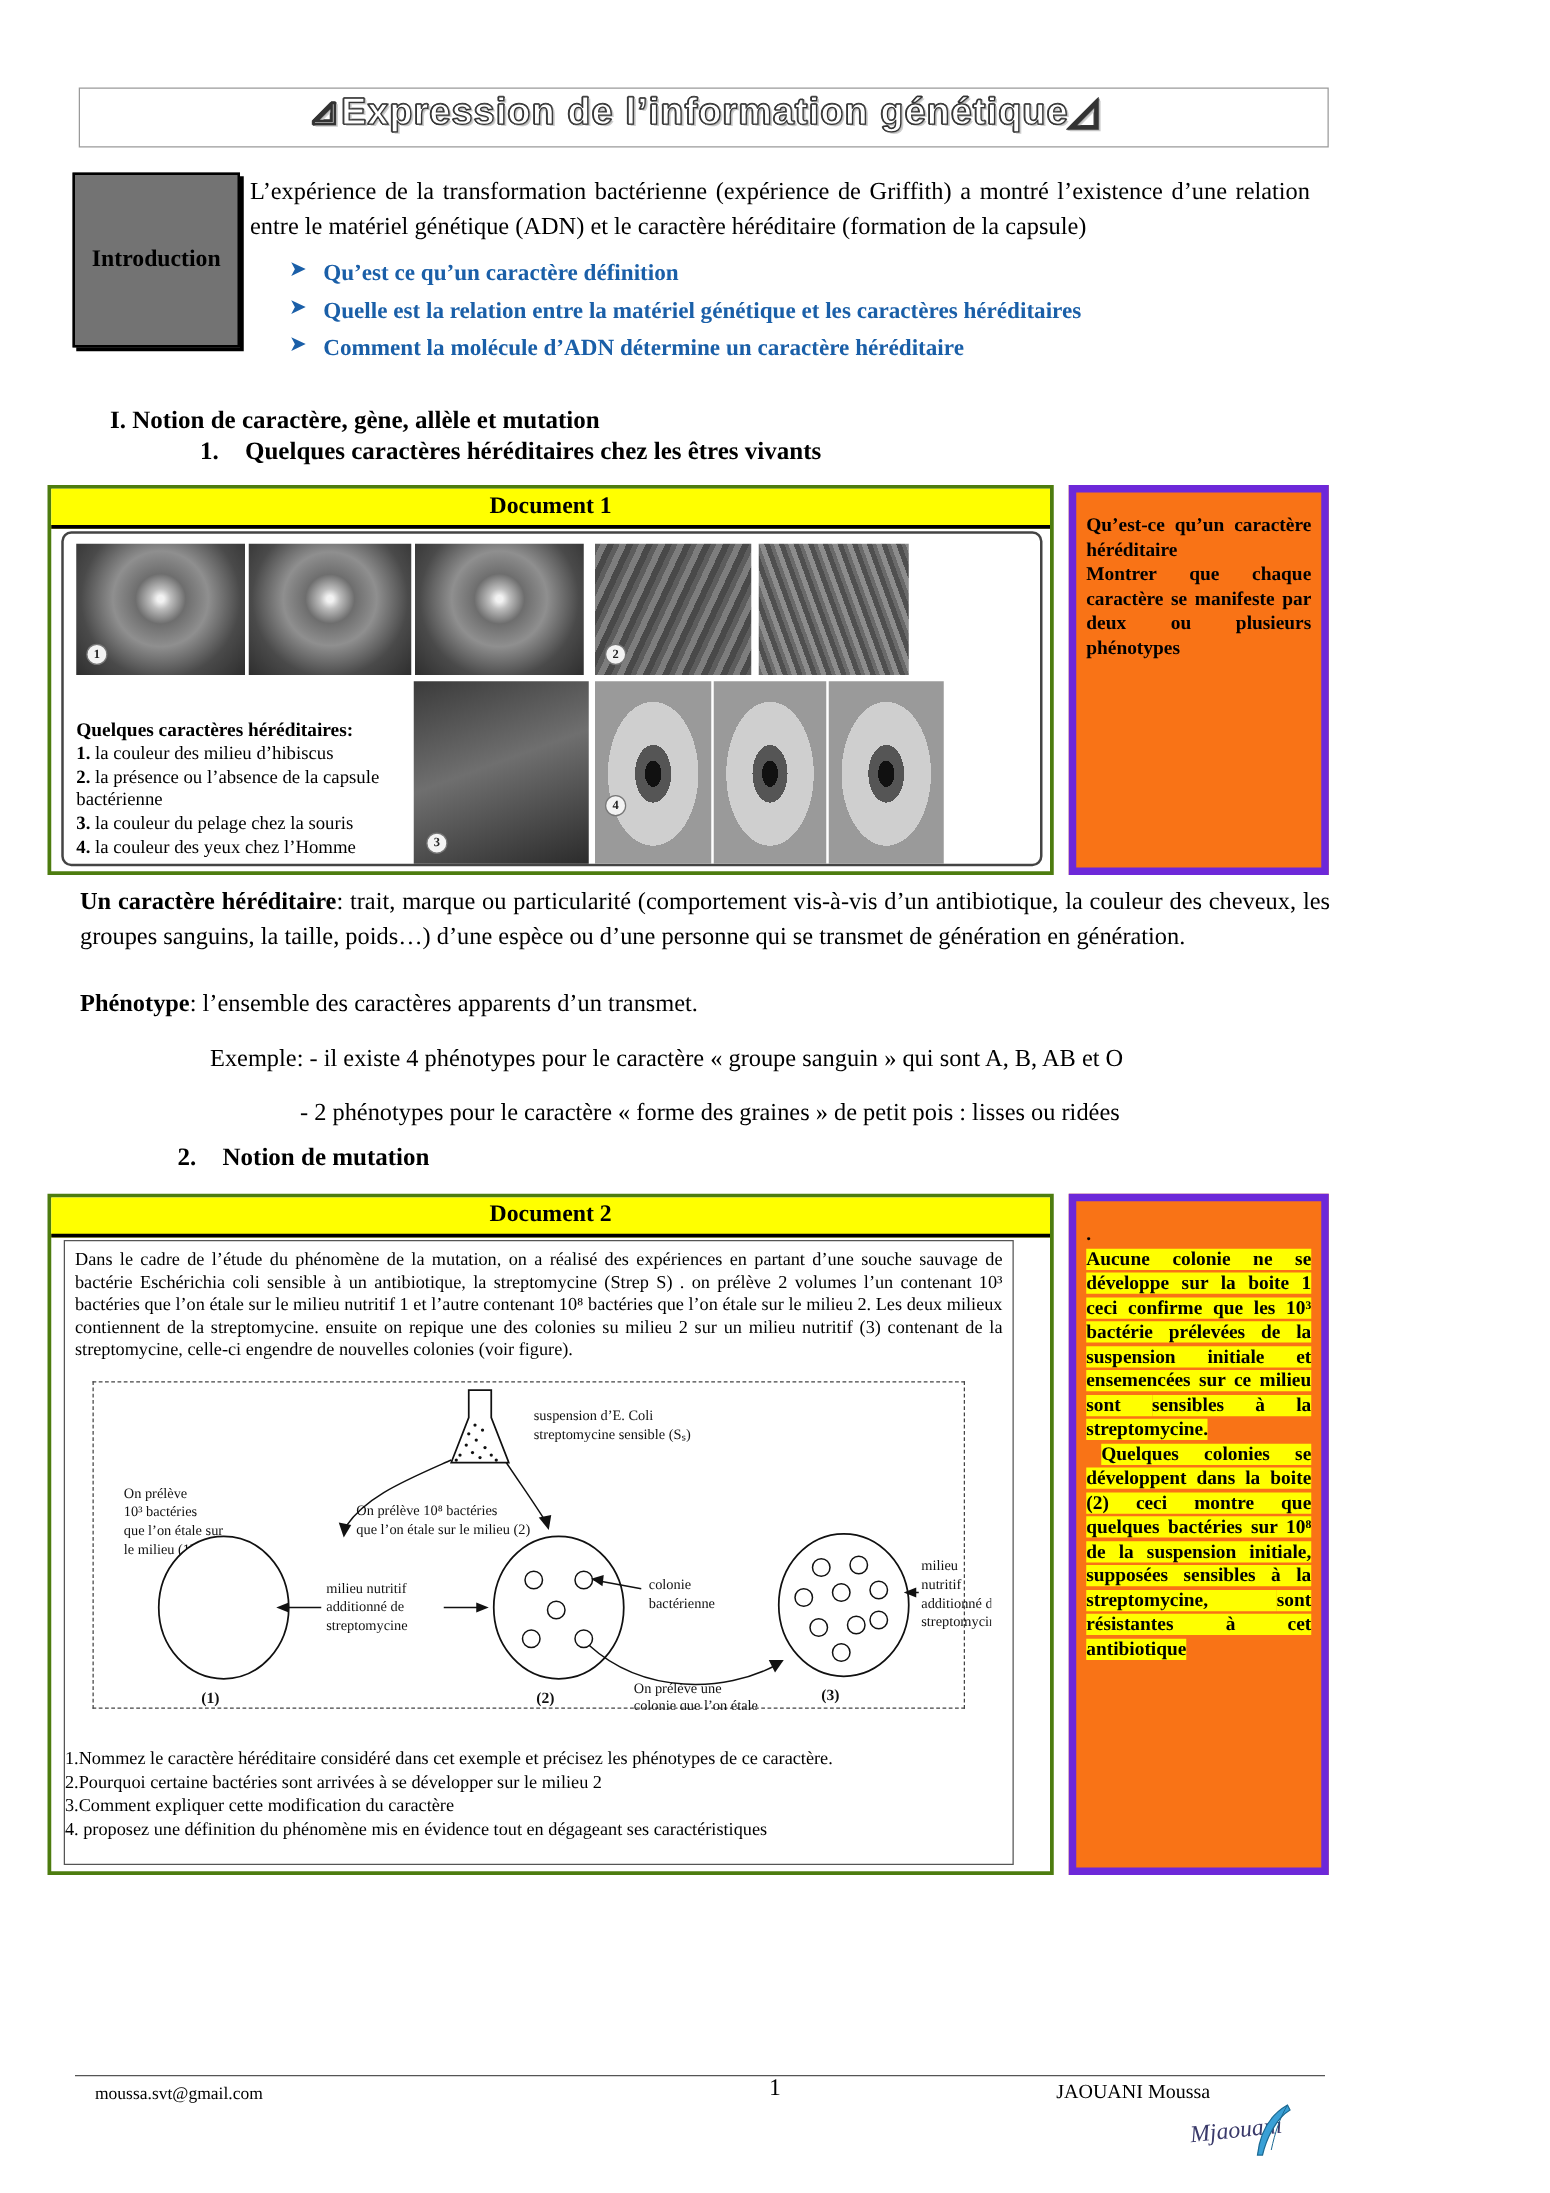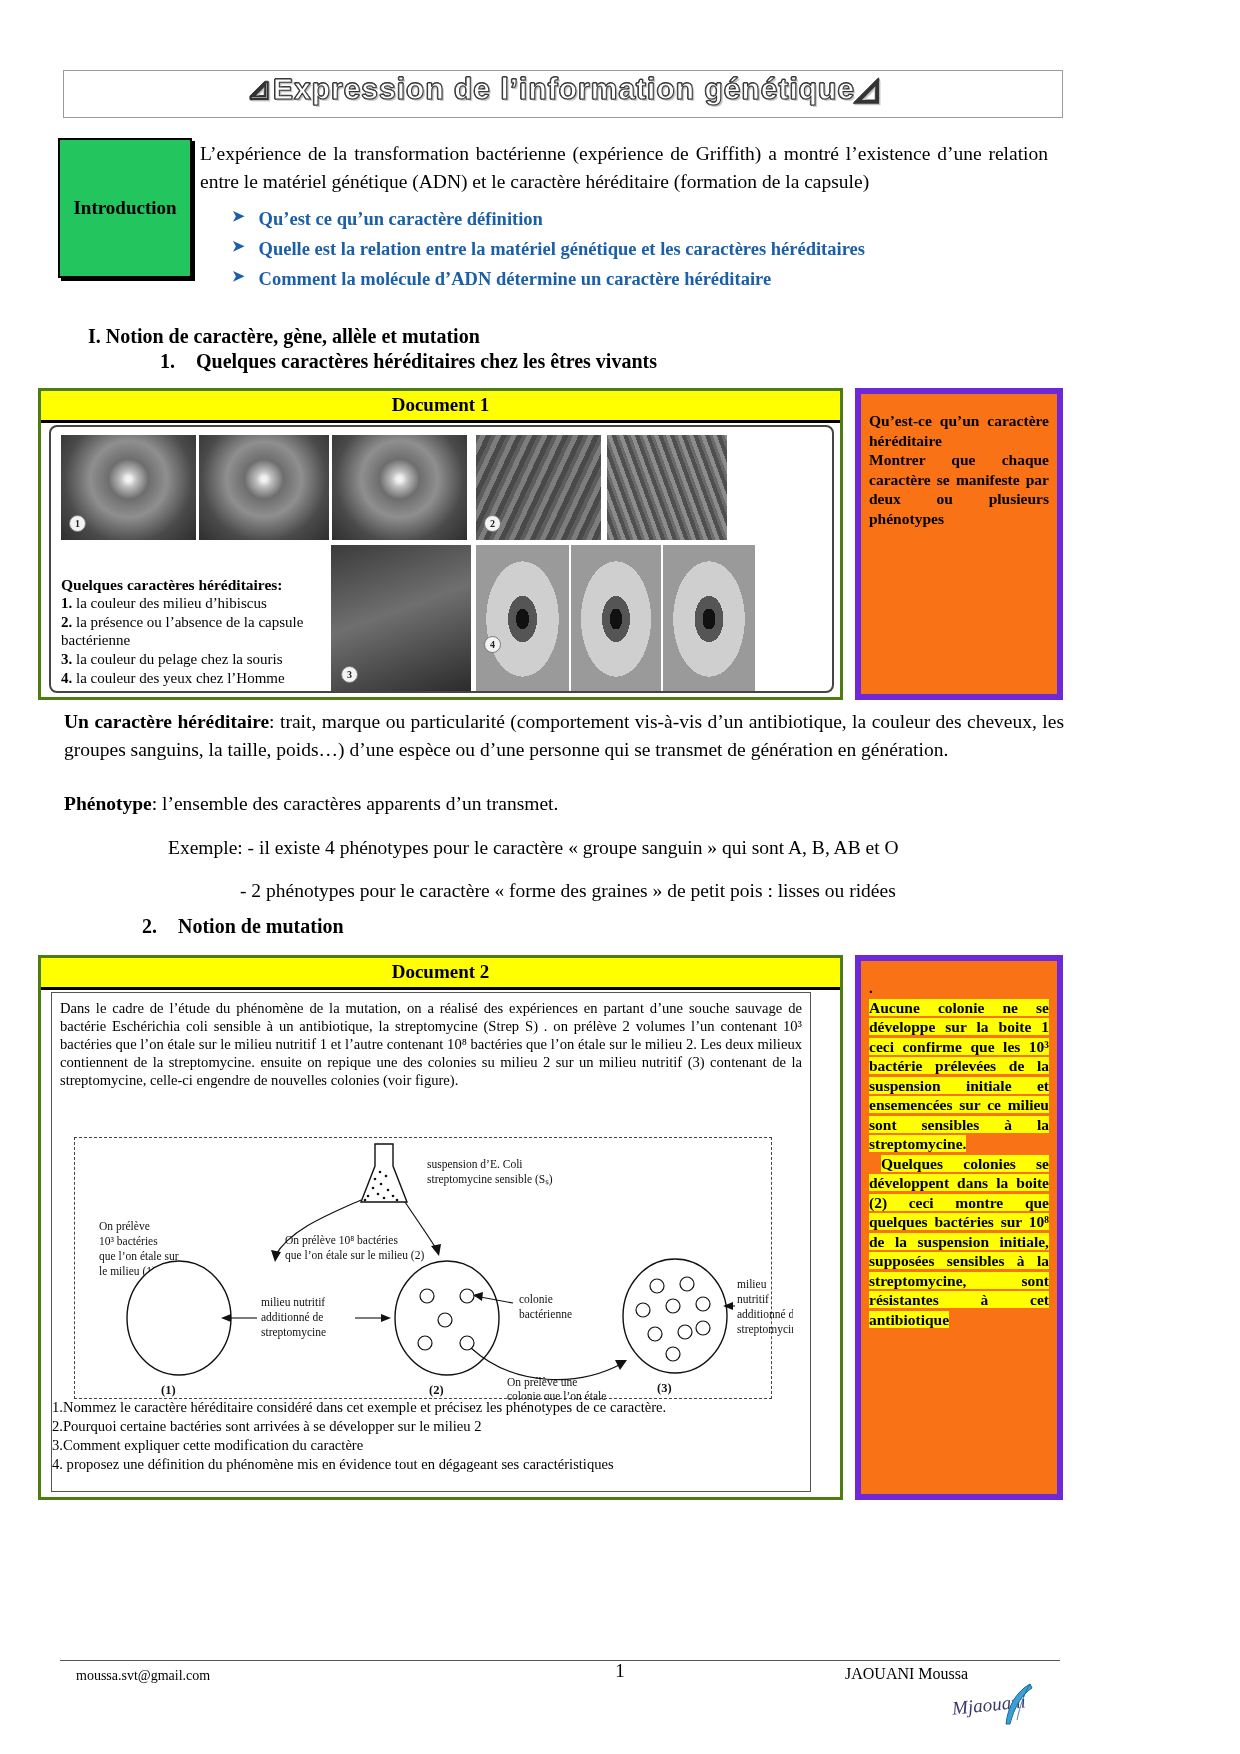--- a/index.html
+++ b/index.html
@@ -24,21 +24,21 @@
     font-size:30px; font-weight:bold; letter-spacing:1px;
     color:#ffffff;
     -webkit-text-stroke:1px #333;
     text-shadow: 1px 1px 0 #aaa, 2px 2px 0 #cfcfcf, -1px 0 0 #444, 0 -1px 0 #444, 1px 0 0 #444, 0 1px 0 #444;
     white-space:nowrap;
   }
 
   
   .intro-box {
     position:absolute; left:58px; top:138px; width:134px; height:140px;
-    background:#22c55e; border:2px solid #000;
+    background:#737373; border:2px solid #000;
     box-shadow:3px 3px 0 #000;
     display:flex; align-items:center; justify-content:center;
   }
   .intro-label { font-size:19px; font-weight:bold; }
   .intro-para {
     position:absolute; left:200px; top:140px; width:848px;
     font-size:19.5px; line-height:1.42; text-align:justify;
   }
   .intro-list {
     position:absolute; left:232px; top:205px; width:820px;
@@ -86,21 +86,21 @@
   .cap-list { position:absolute; left:10px; top:148px; width:265px; font-size:15px; line-height:1.24; background:rgba(255,255,255,0.92); }
   .cap-list .cap-head { font-weight:bold; font-size:15.5px; }
   .cap-list b { font-weight:bold; }
 
   
   #doc2 { left:38px; top:955px; width:805px; height:545px; }
   #doc2-side { left:855px; top:955px; width:208px; height:545px; }
   .doc2-inner { position:absolute; left:10px; top:34px; width:760px; height:500px; border:1px solid #555; background:#fff; padding:6px 8px; }
   .doc2-para { font-size:14.6px; line-height:1.24; text-align:justify; }
 
-  .fig-box { position:absolute; left:22px; top:144px; width:698px; height:262px; border:1px dashed #444; }
+  .fig-box { position:absolute; left:22px; top:112px; width:698px; height:262px; border:1px dashed #444; }
   .fig-questions { position:absolute; left:0px; top:405px; width:745px; font-size:14.6px; line-height:1.3; }
 
   .hl { background:#ffff00; }
 
   
   .footer-rule { position:absolute; left:60px; top:1660px; width:1000px; border-top:1px solid #555; }
   .footer-left { position:absolute; left:76px; top:1668px; font-size:14px; }
   .footer-center { position:absolute; left:0; top:1660px; width:1240px; text-align:center; font-size:19px; }
   .footer-right { position:absolute; left:845px; top:1665px; font-size:16px; }
   .sig { position:absolute; left:952px; top:1694px; font-family:"Liberation Serif", serif; font-style:italic; font-size:19px; color:#3a3a6a; transform:rotate(-6deg); }

